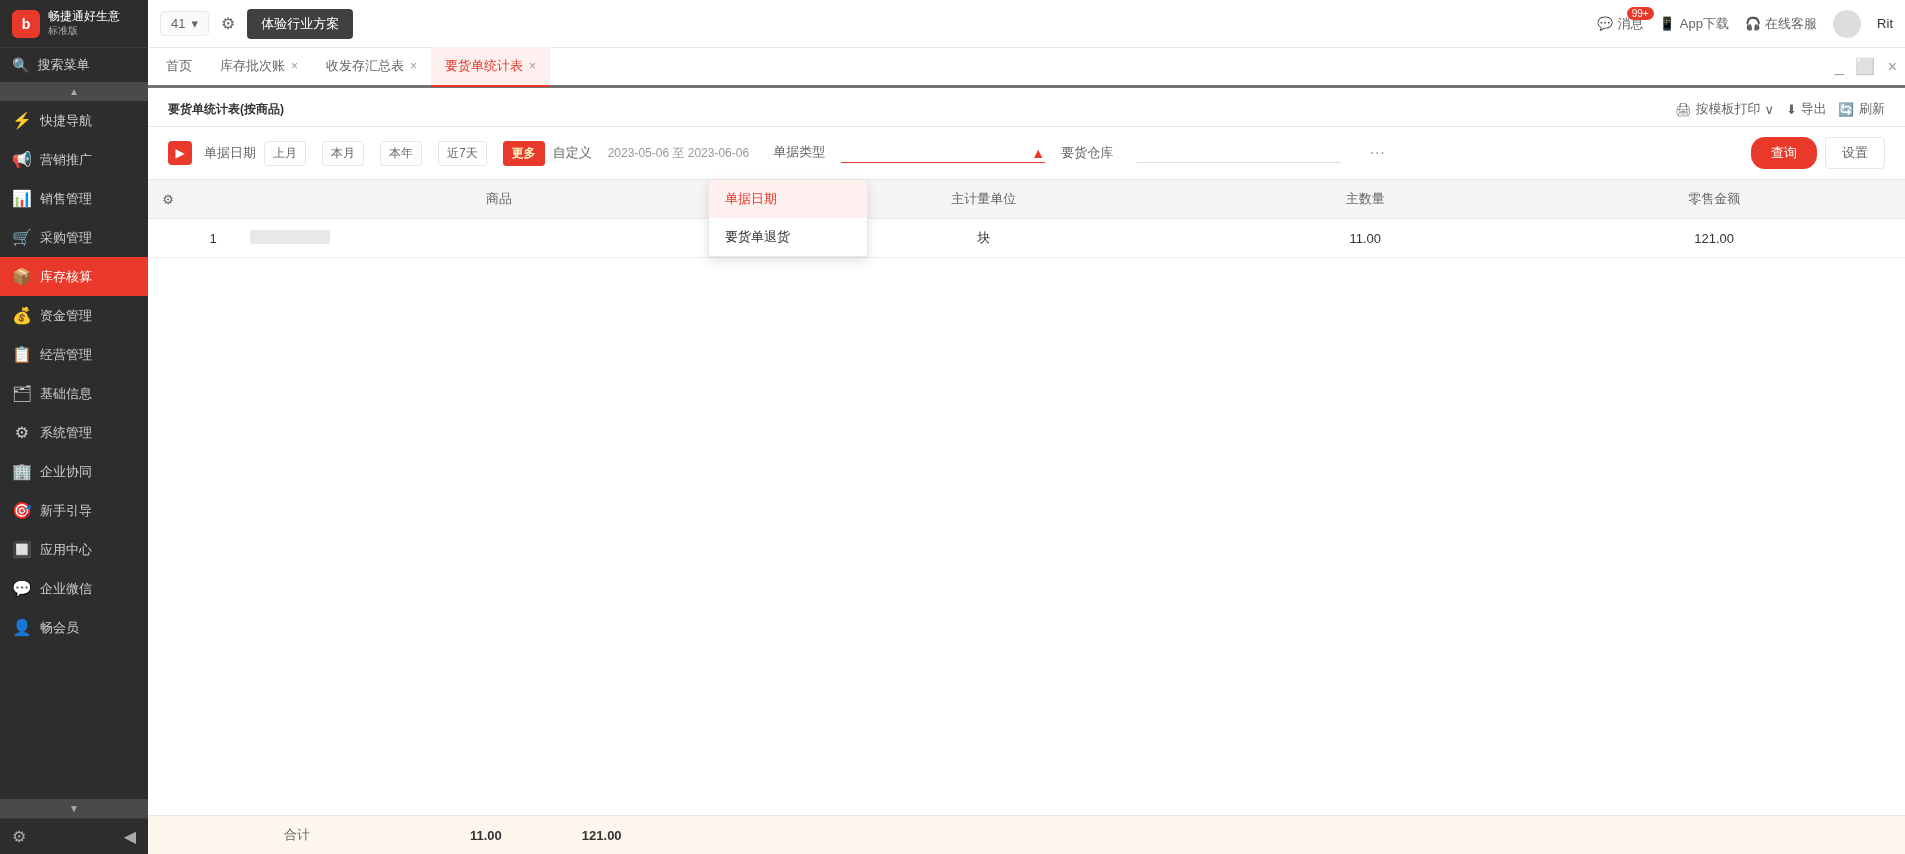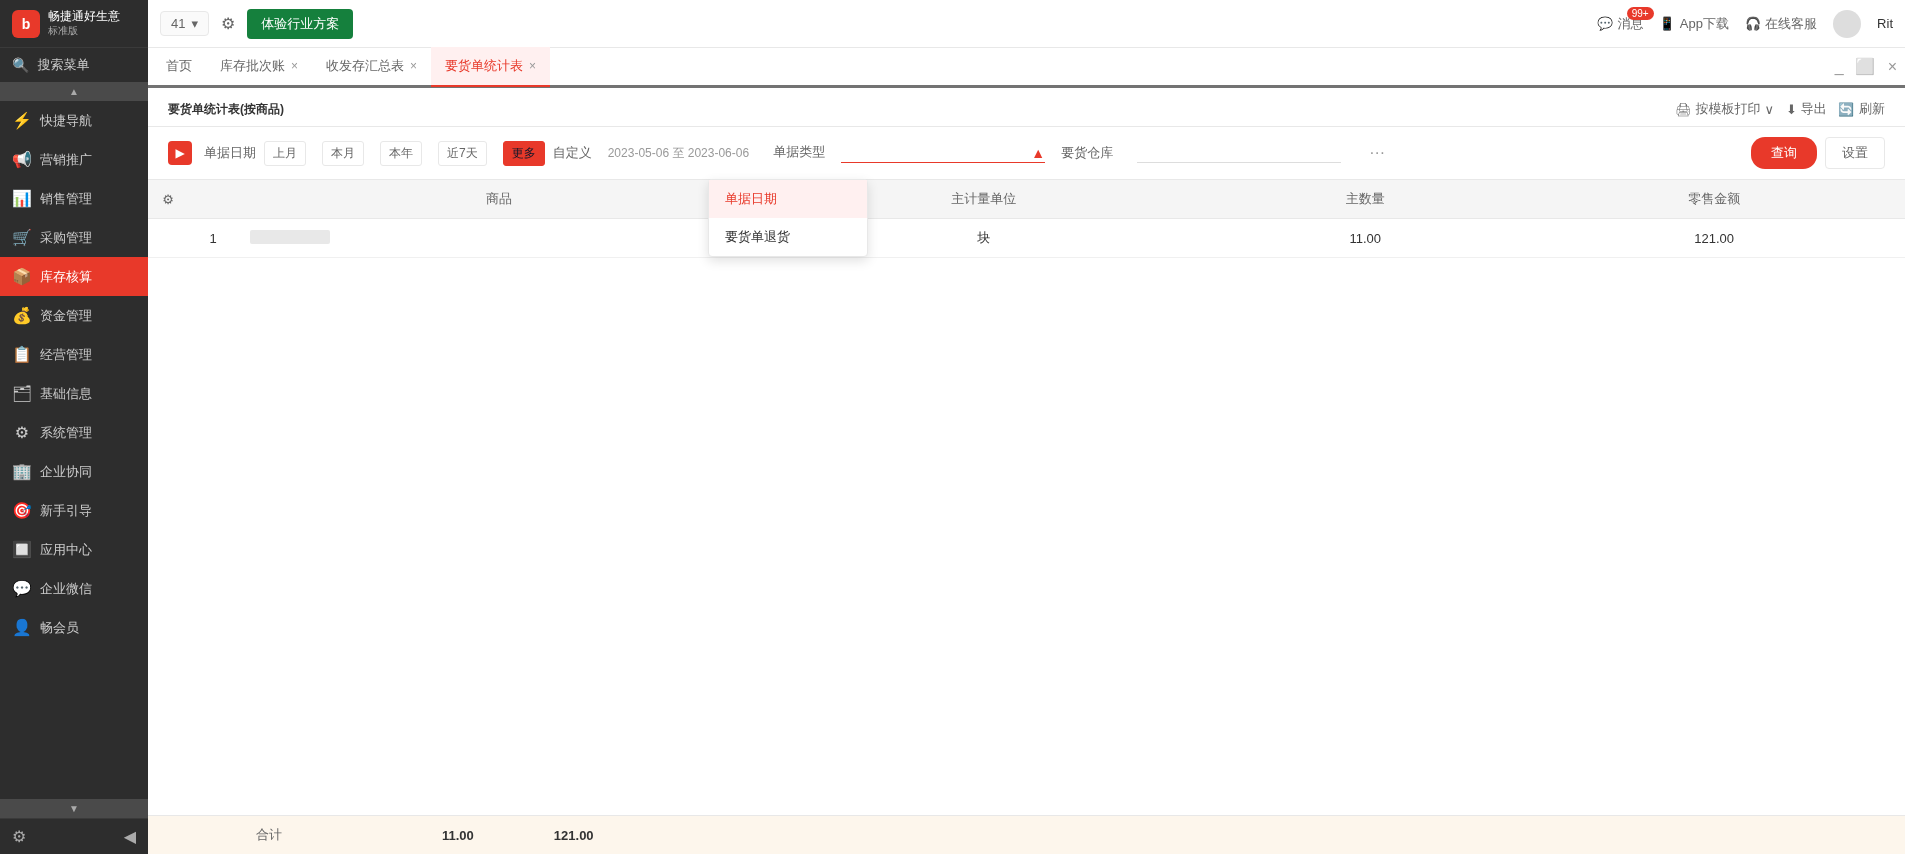--- a/index.html
+++ b/index.html
@@ -82,21 +82,21 @@
     }
     .topbar-left { display: flex; align-items: center; gap: 12px; }
     .topbar-selector {
       display: flex; align-items: center; gap: 6px;
       border: 1px solid #e8e8e8; border-radius: 4px;
       padding: 4px 10px; cursor: pointer; color: #666;
       background: #fafafa; font-size: 13px;
     }
     .topbar-gear { color: #666; font-size: 16px; cursor: pointer; }
     .topbar-trial-btn {
-      background: #15803d; color: white;
+      background: #404040; color: white;
       border: none; border-radius: 4px;
       padding: 6px 14px; cursor: pointer; font-size: 13px;
     }
     .topbar-right { display: flex; align-items: center; gap: 16px; }
     .topbar-msg { display: flex; align-items: center; gap: 4px; color: #666; font-size: 13px; position: relative; cursor: pointer; }
     .topbar-badge {
       background: #e8392a; color: white; font-size: 10px;
       border-radius: 10px; padding: 1px 5px;
       position: absolute; top: -8px; right: -10px;
     }
@@ -166,21 +166,21 @@
       cursor: pointer; margin-right: 12px; font-size: 12px;
     }
     .filter-group { display: flex; align-items: center; gap: 8px; margin-right: 16px; }
     .filter-label { color: #666; font-size: 13px; white-space: nowrap; }
     .filter-date-btns { display: flex; gap: 16px; }
     .filter-date-btn {
       padding: 3px 8px; border: 1px solid #e8e8e8; border-radius: 3px;
       font-size: 12px; color: #666; cursor: pointer; background: #fff;
     }
     .filter-date-btn.more {
-      background: #e8392a; color: #0f172a; border-color: #e8392a;
+      background: #e8392a; color: #fef9c3; border-color: #e8392a; font-weight: bold;
     }
     .filter-date-range { color: #999; font-size: 12px; }
 
     .filter-type-group { display: flex; align-items: flex-start; gap: 16px; }
     .filter-type-label { color: #666; font-size: 13px; }
     .filter-type-input-wrap {
       position: relative; display: flex; align-items: center;
     }
     .filter-type-input {
       border: none; border-bottom: 1px solid #e8392a;
@@ -258,21 +258,21 @@
 
     
     .total-row {
       background: #fdf6ec;
       display: flex; align-items: center;
       padding: 10px 20px;
       border-top: 1px solid #e8e8e8;
       font-size: 13px; color: #333;
       flex-shrink: 0;
     }
-    .total-label { margin-left: 88px; color: #666; }
+    .total-label { margin-left: 116px; color: #666; }
     .total-qty { margin-left: 160px; font-weight: bold; }
     .total-amount { margin-left: 80px; font-weight: bold; }
 
     
     .sidebar-scroll-indicator {
       background: #4a4a4a; color: #aaa;
       padding: 4px; text-align: center; font-size: 10px; cursor: pointer;
     }
   </style>
 </head>

